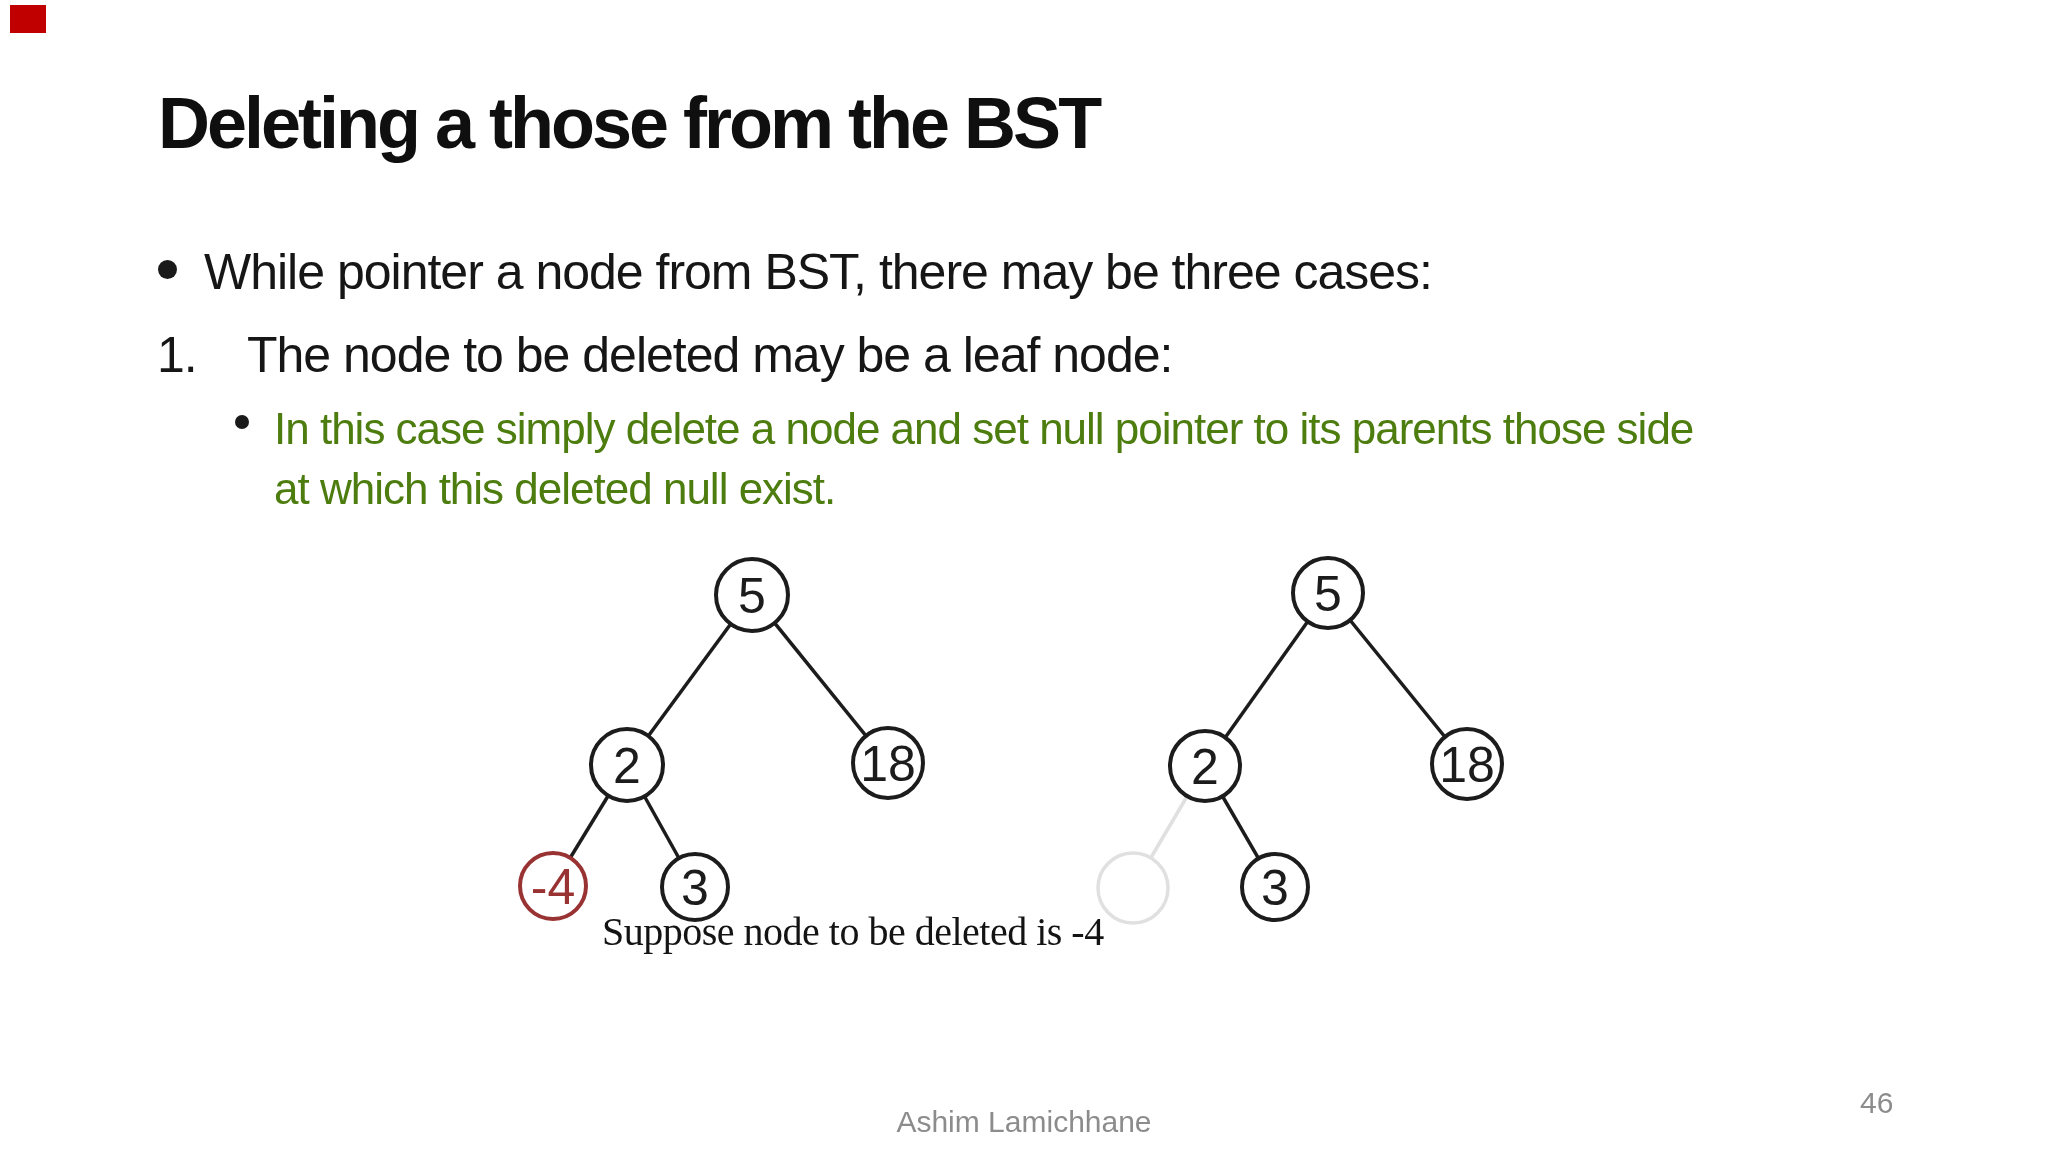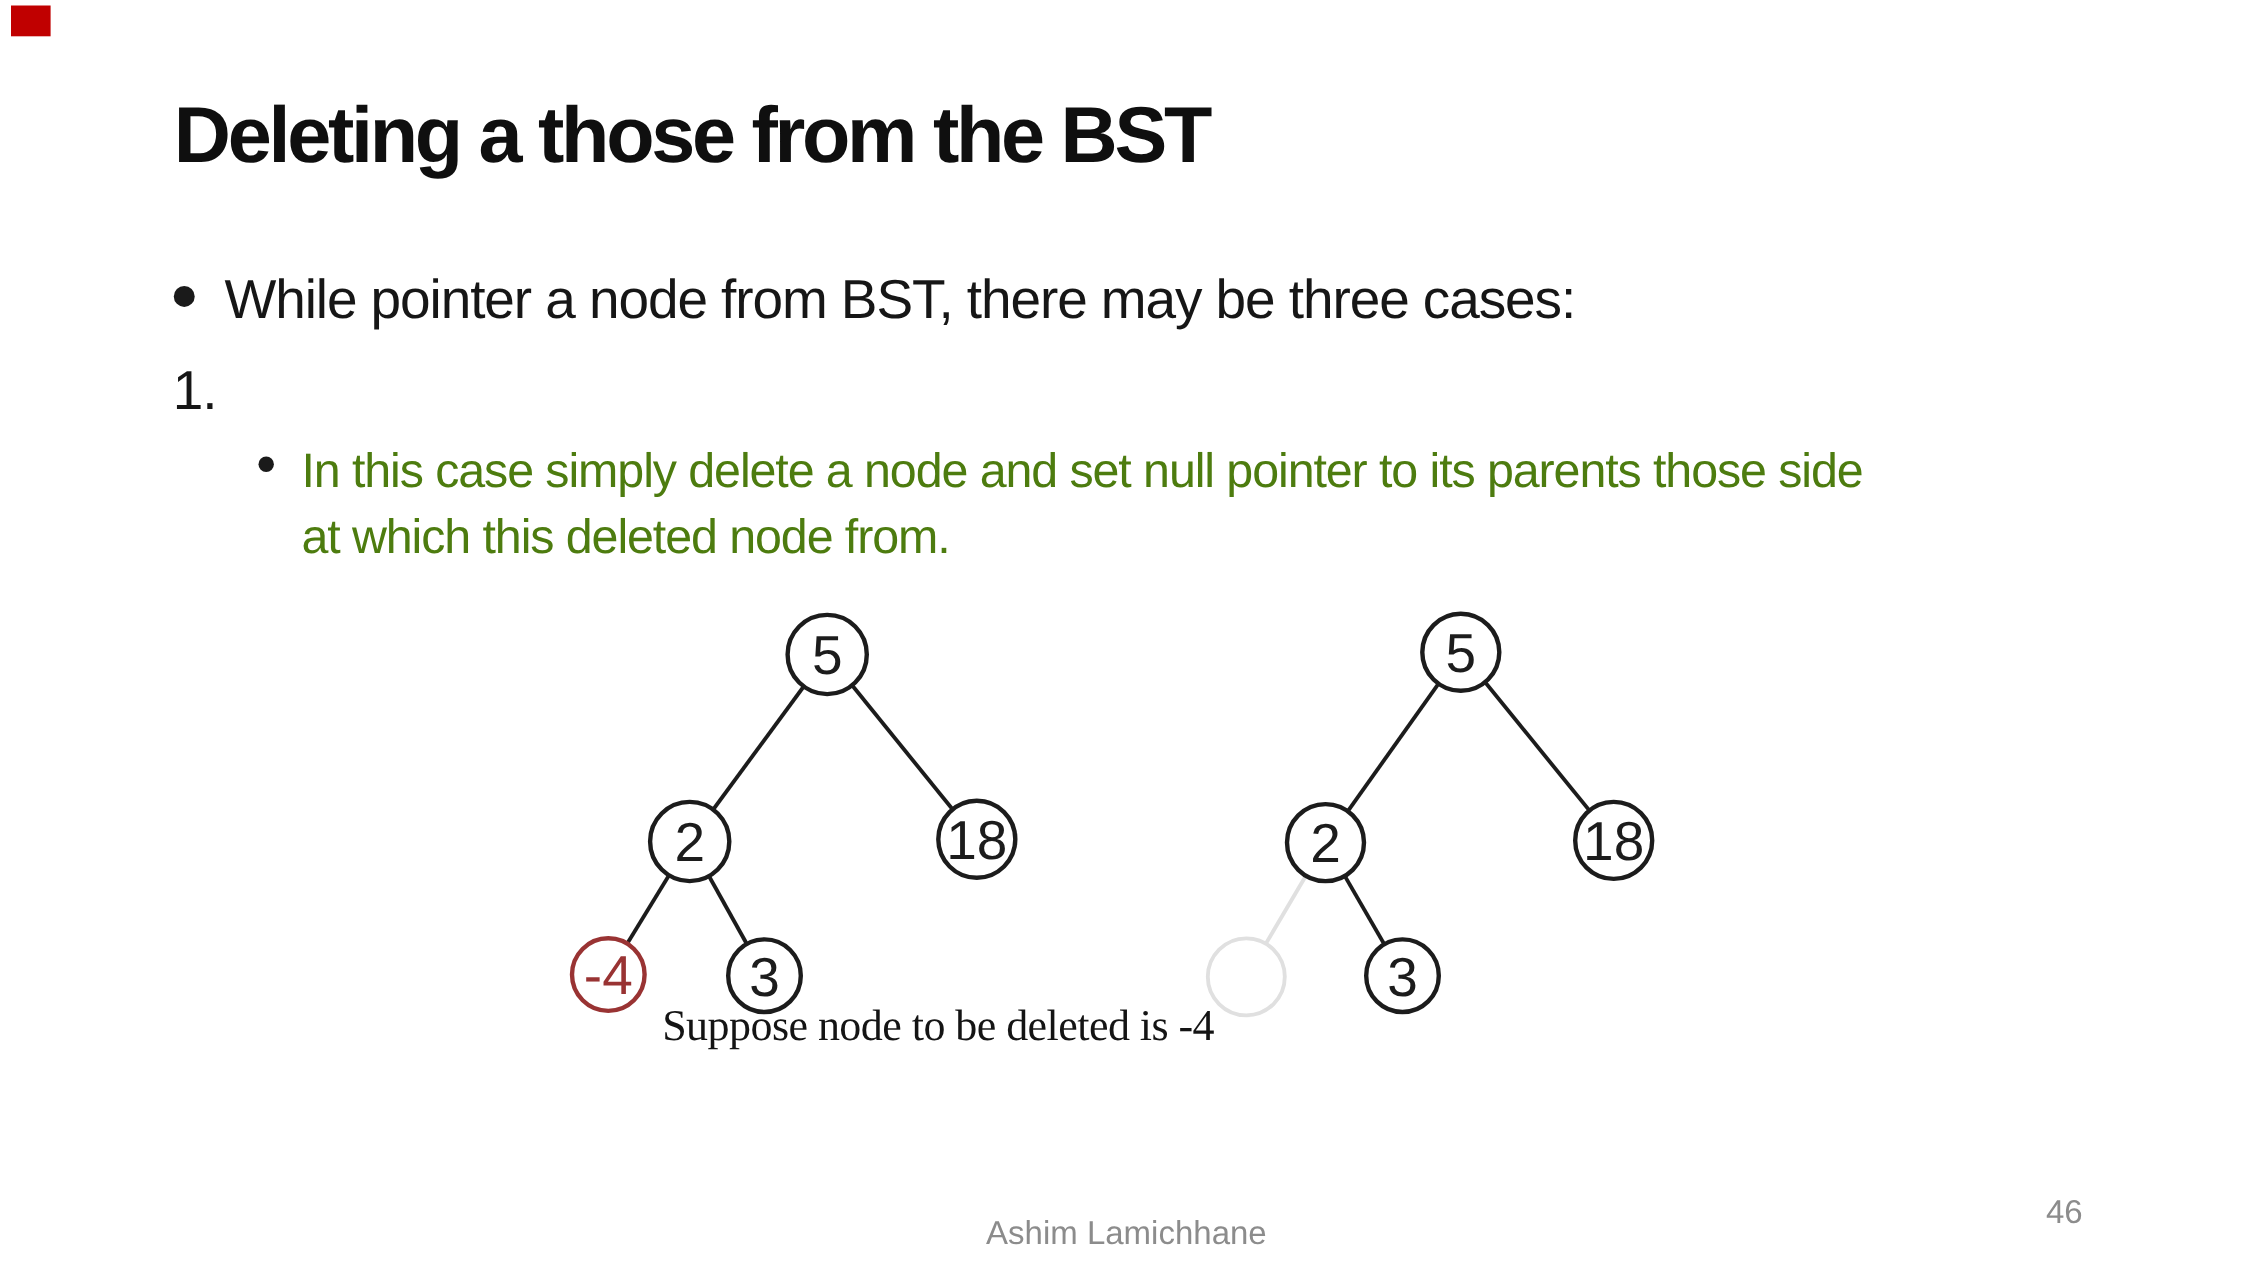--- a/index.html
+++ b/index.html
@@ -90,25 +90,26 @@
 <div class="slide">
 
   <div class="marker" style="background: rgb(192, 0, 0);"></div>
 
   <div class="title">Deleting a those from the BST</div>
 
   <span class="dot dot-l1"></span>
   <div class="body-line line1-text">While pointer a node from BST, there may be three cases:</div>
 
   <div class="body-line case-number">1.</div>
+  <div class="body-line case-text">The node to be deleted may be a leaf node:</div>
 
   <span class="dot dot-sub"></span>
   <div class="sub-bullet-text">
     <div>In this case simply delete a node and set null pointer to its parents those side</div>
-    <div>at which this deleted node from.</div>
+    <div>at which this deleted null exist.</div>
   </div>
 
   <svg class="diagram-svg" viewBox="0 0 2048 1152" xmlns="http://www.w3.org/2000/svg">
       <g>
         <line x1="752" y1="595" x2="627" y2="765" stroke="#1c1c1c" stroke-width="3.5"></line>
         <line x1="752" y1="595" x2="888" y2="763" stroke="#1c1c1c" stroke-width="3.5"></line>
         <line x1="627" y1="765" x2="553" y2="886" stroke="#1c1c1c" stroke-width="3.5"></line>
         <line x1="627" y1="765" x2="695" y2="887" stroke="#1c1c1c" stroke-width="3.5"></line>
         <circle cx="752" cy="595" r="36" fill="#ffffff" stroke="#1c1c1c" stroke-width="4"></circle>
         <text x="752" y="595" text-anchor="middle" dy="0.36em" font-size="50" fill="#1c1c1c">5</text>

